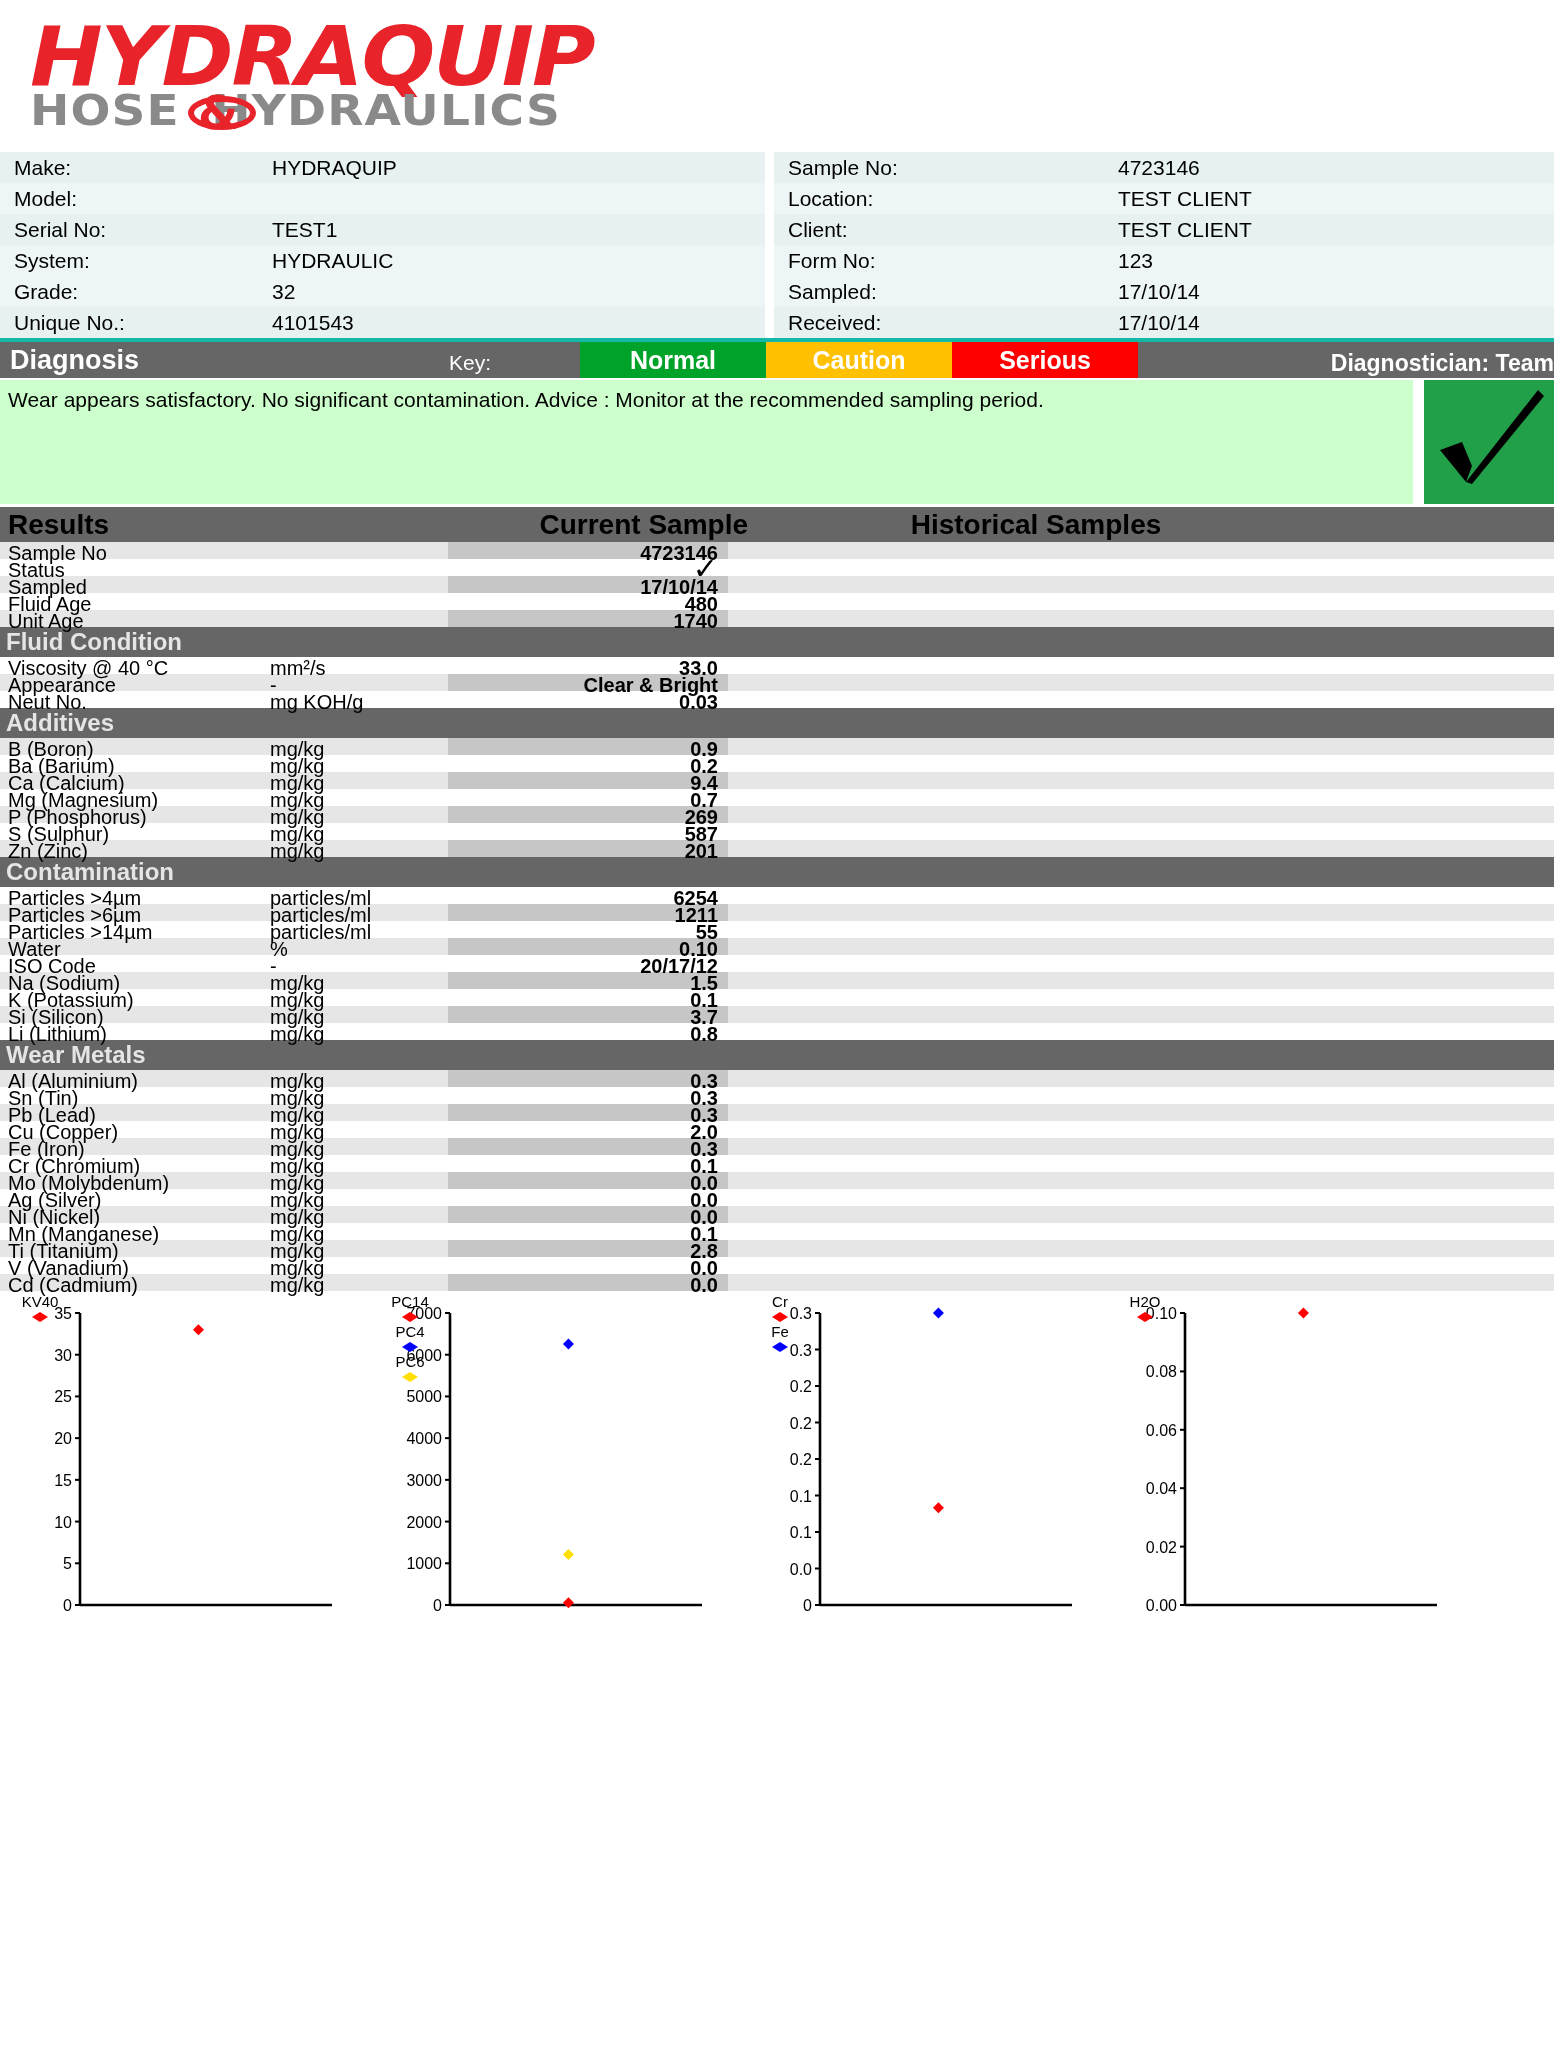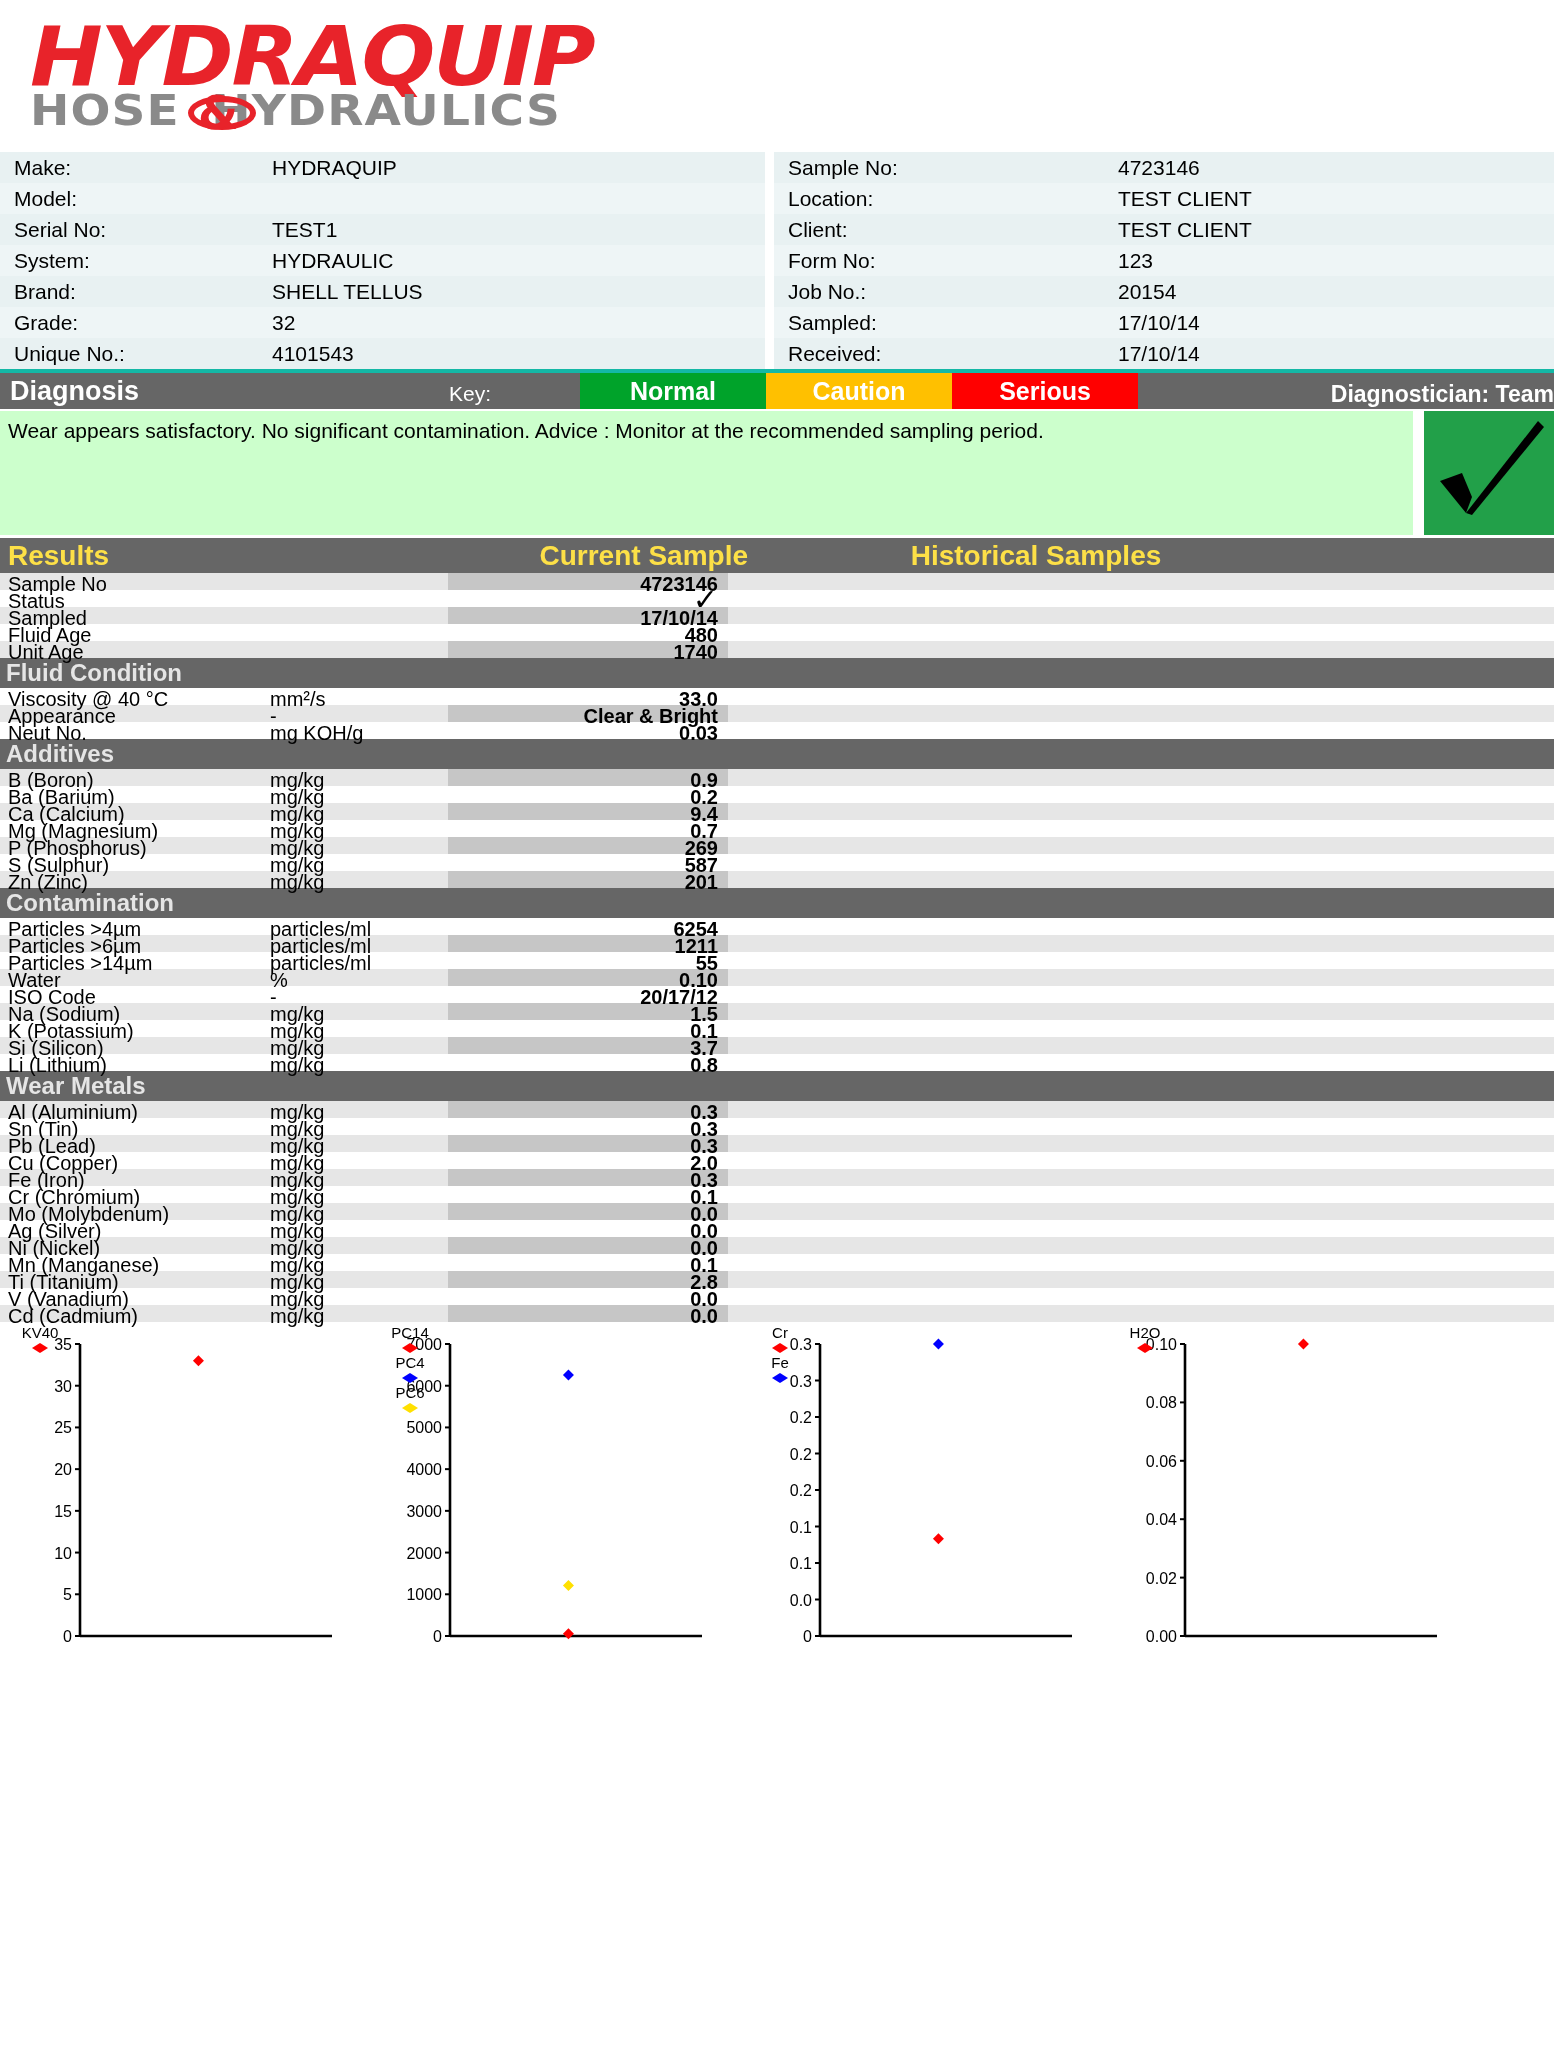--- a/index.html
+++ b/index.html
@@ -80,21 +80,21 @@
     flex:1 1 auto; background:#ccffcc; font-size:21px;
     padding:8px 10px 0 8px; border-right:3px solid #fff;
   }
   .diag-tick {
     flex:0 0 130px; background:#22a049; position:relative;
   }
   .diag-tick svg { position:absolute; left:8px; top:8px; }
 
   
   .results-head {
-    display:flex; background:#666666; color:#fde047; height:38px;
+    display:flex; background:#666666; color:#000000; height:38px;
     align-items:center; border-top:3px solid #fff;
   }
   .rh-results { flex:0 0 448px; font-size:28px; font-weight:bold; padding-left:8px; }
   .rh-current { flex:0 0 300px; font-size:28px; font-weight:bold; text-align:right; }
   .rh-hist { flex:1 1 auto; font-size:28px; font-weight:bold; text-align:center; padding-right:230px; }
 
   .sec-head {
     background:#666666; color:#e5e5e5; font-size:24px; font-weight:bold;
     height:30px; line-height:30px; padding-left:6px;
   }
@@ -154,27 +154,20 @@
           <td class="lbl-r">Client:</td>
           <td class="val-r">TEST CLIENT</td>
         </tr>
         <tr class="alt">
           <td class="lbl-l">System:</td>
           <td class="val-l">HYDRAULIC</td>
           <td class="gap"></td>
           <td class="lbl-r">Form No:</td>
           <td class="val-r">123</td>
         </tr>
-        <tr>
-          <td class="lbl-l">Brand:</td>
-          <td class="val-l">SHELL TELLUS</td>
-          <td class="gap"></td>
-          <td class="lbl-r">Job No.:</td>
-          <td class="val-r">20154</td>
-        </tr>
         <tr class="alt">
           <td class="lbl-l">Grade:</td>
           <td class="val-l">32</td>
           <td class="gap"></td>
           <td class="lbl-r">Sampled:</td>
           <td class="val-r">17/10/14</td>
         </tr>
         <tr>
           <td class="lbl-l">Unique No.:</td>
           <td class="val-l">4101543</td>

